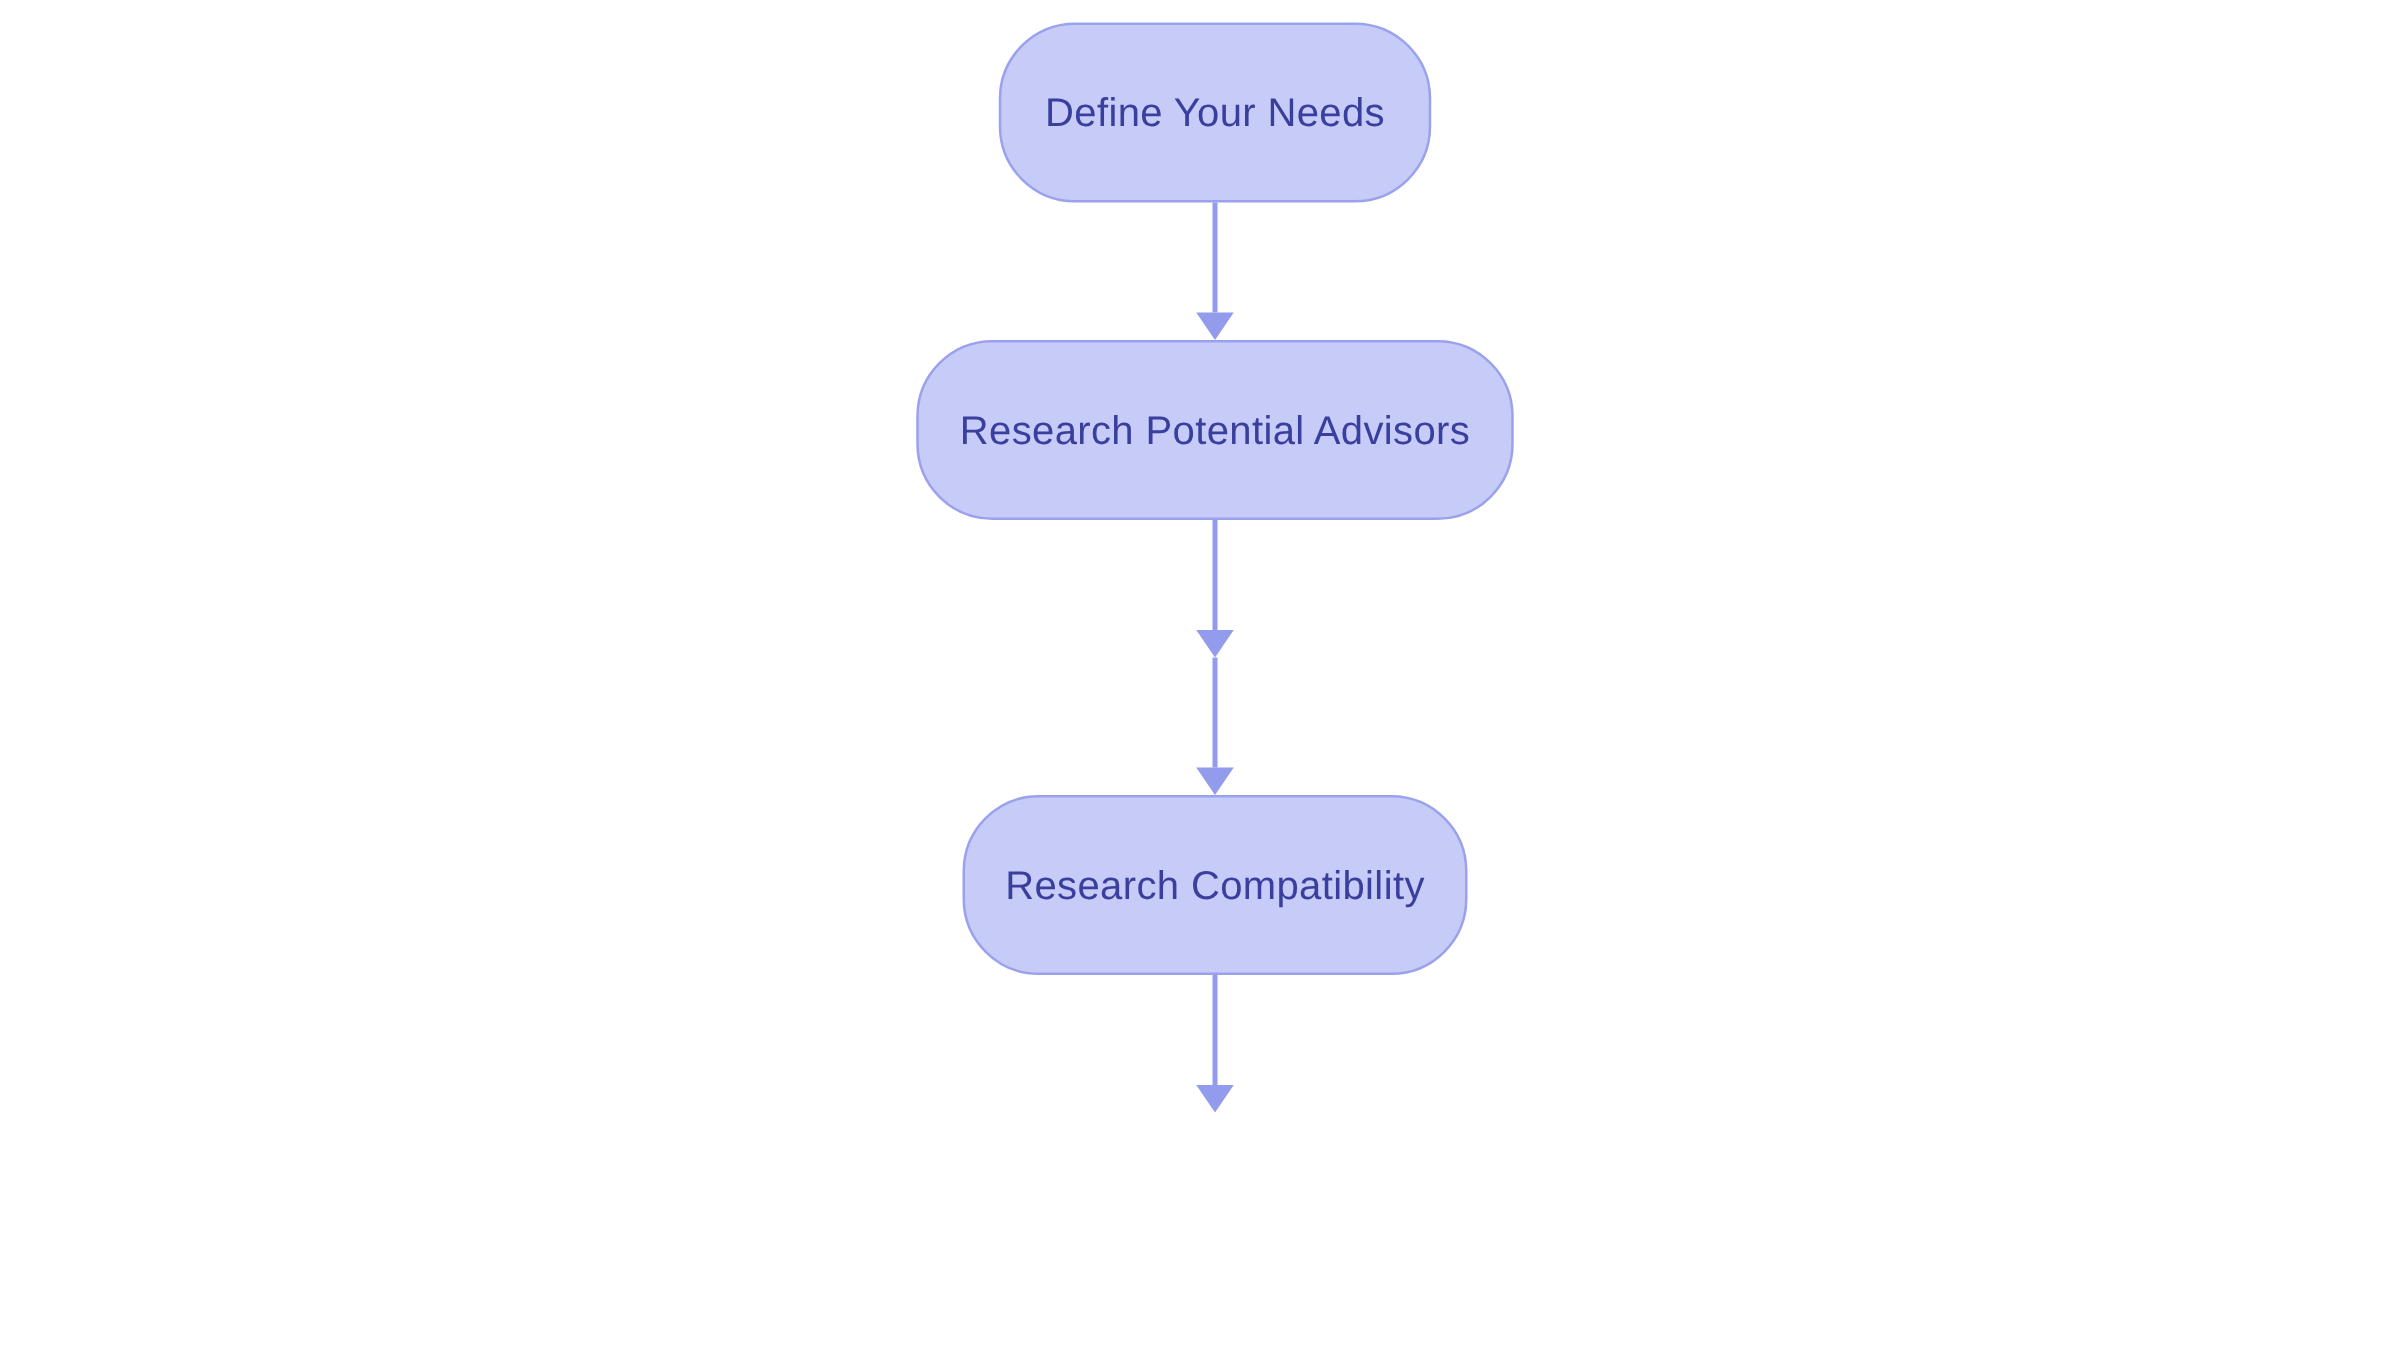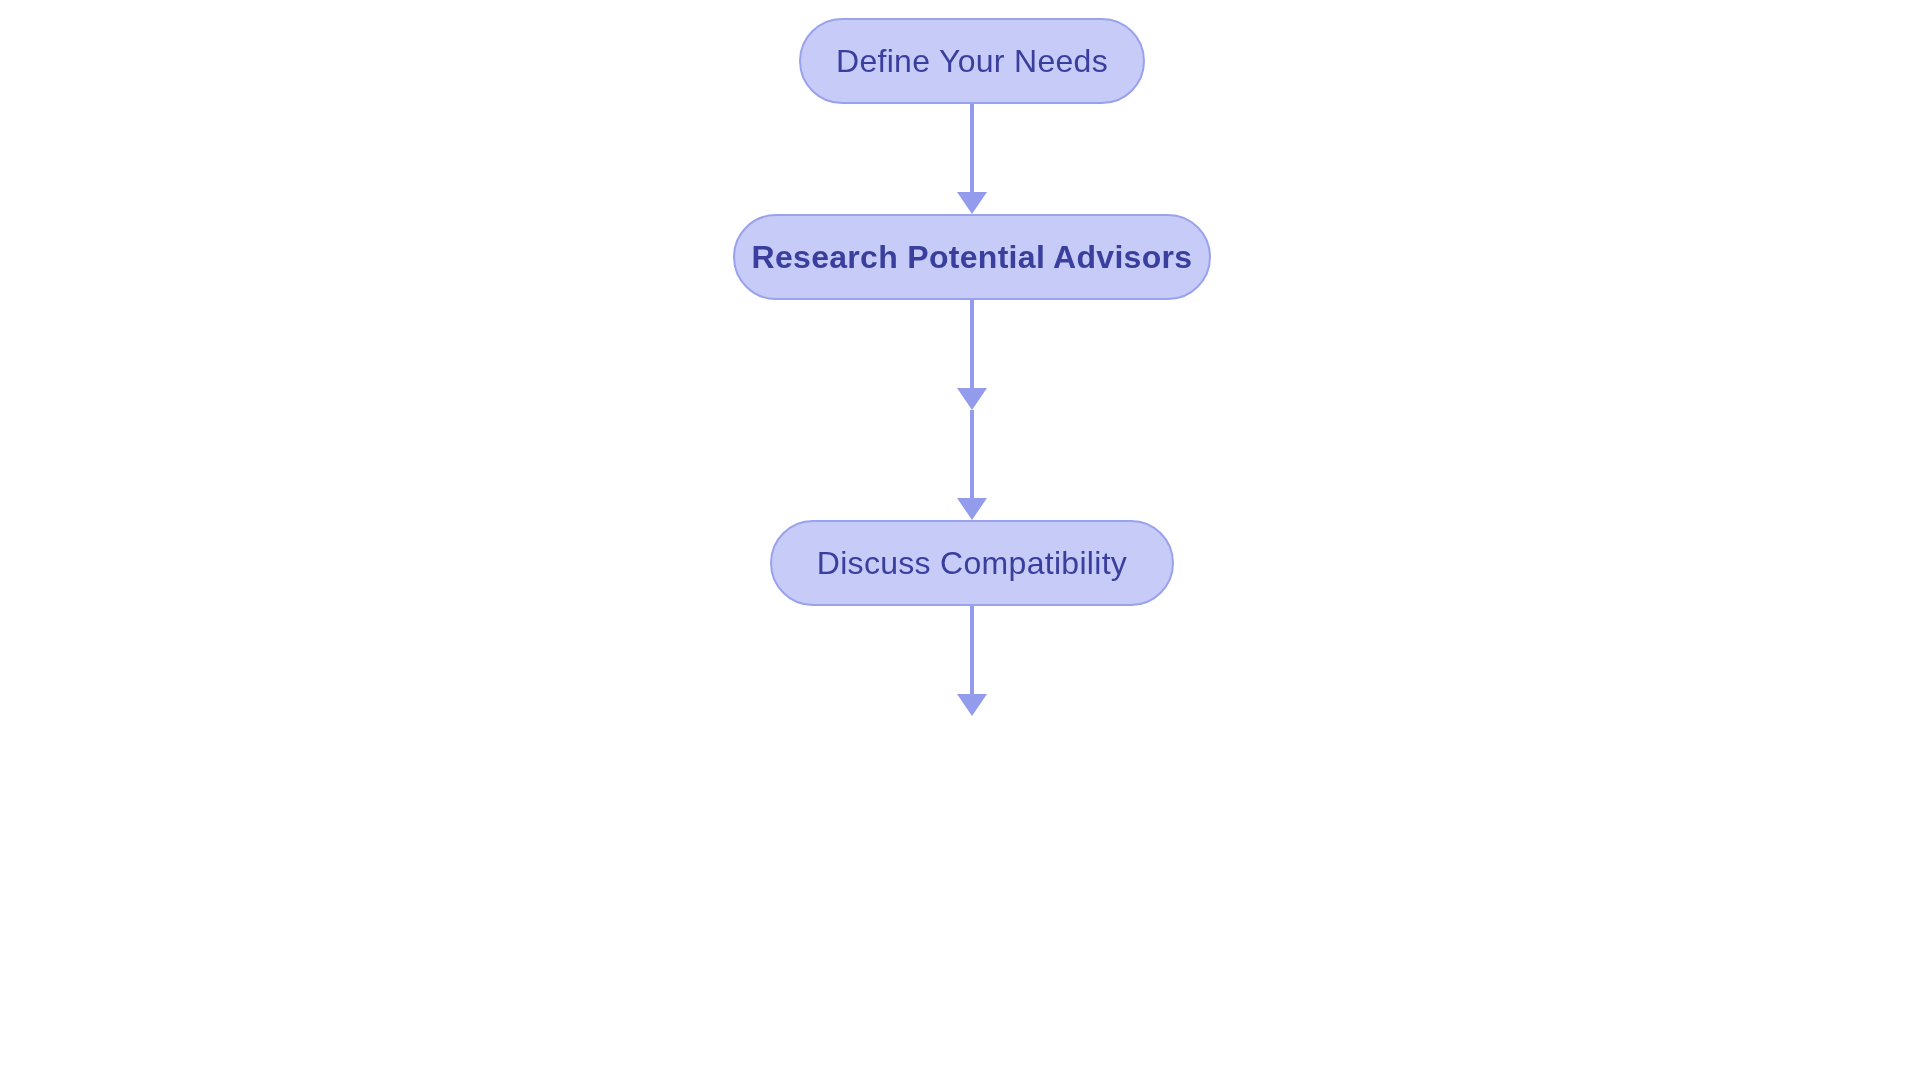--- a/index.html
+++ b/index.html
@@ -12,33 +12,33 @@
   *{box-sizing:border-box;margin:0;padding:0;}
   html,body{width:1920px;height:1083px;background:var(--bg);overflow:hidden;}
   body{font-family:"Liberation Sans", sans-serif;}
   .canvas{
     width:1920px;height:1083px;
     display:flex;flex-direction:column;align-items:center;
     padding-top:18px;
     transform:translateX(12px);
   }
   .flow-node{
-    height:86px;
+    height:144px;
     border-radius:61px;
     background:var(--node-fill);
     border:2px solid var(--node-border);
     color:var(--node-text);
     font-size:32px;
     letter-spacing:0.3px;
     display:flex;align-items:center;justify-content:center;
     text-align:center;
     flex:0 0 auto;
   }
   .w1{min-width:346px;}
-  .w2{min-width:478px;font-weight:bold;}
+  .w2{min-width:478px;}
   .w3{min-width:500px;}
   .w4{min-width:404px;}
   .w5{min-width:420px;}
   .flow-connector{
     height:110px;width:32px;
     display:flex;flex-direction:column;align-items:center;
     flex:0 0 auto;
   }
   .connector-line{
     width:4px;flex:1 1 auto;
@@ -74,21 +74,21 @@
     <div class="arrow-head"></div>
   </div>
 
 
   <div class="flow-connector">
     <div class="connector-line"></div>
     <div class="arrow-head"></div>
   </div>
 
   <div class="flow-node w4">
-    <span>Discuss Compatibility</span>
+    <span>Research Compatibility</span>
   </div>
 
   <div class="flow-connector">
     <div class="connector-line"></div>
     <div class="arrow-head"></div>
   </div>
 
 
 </div>
 

